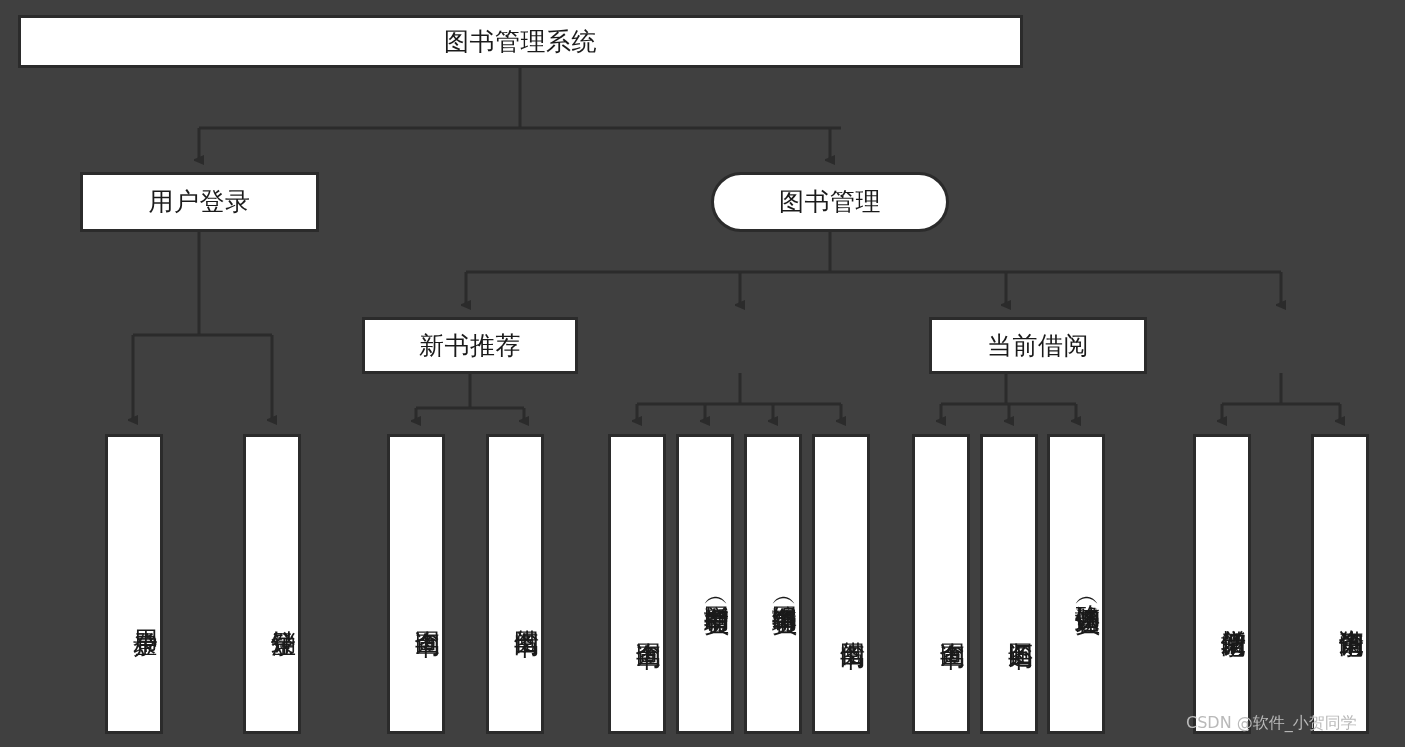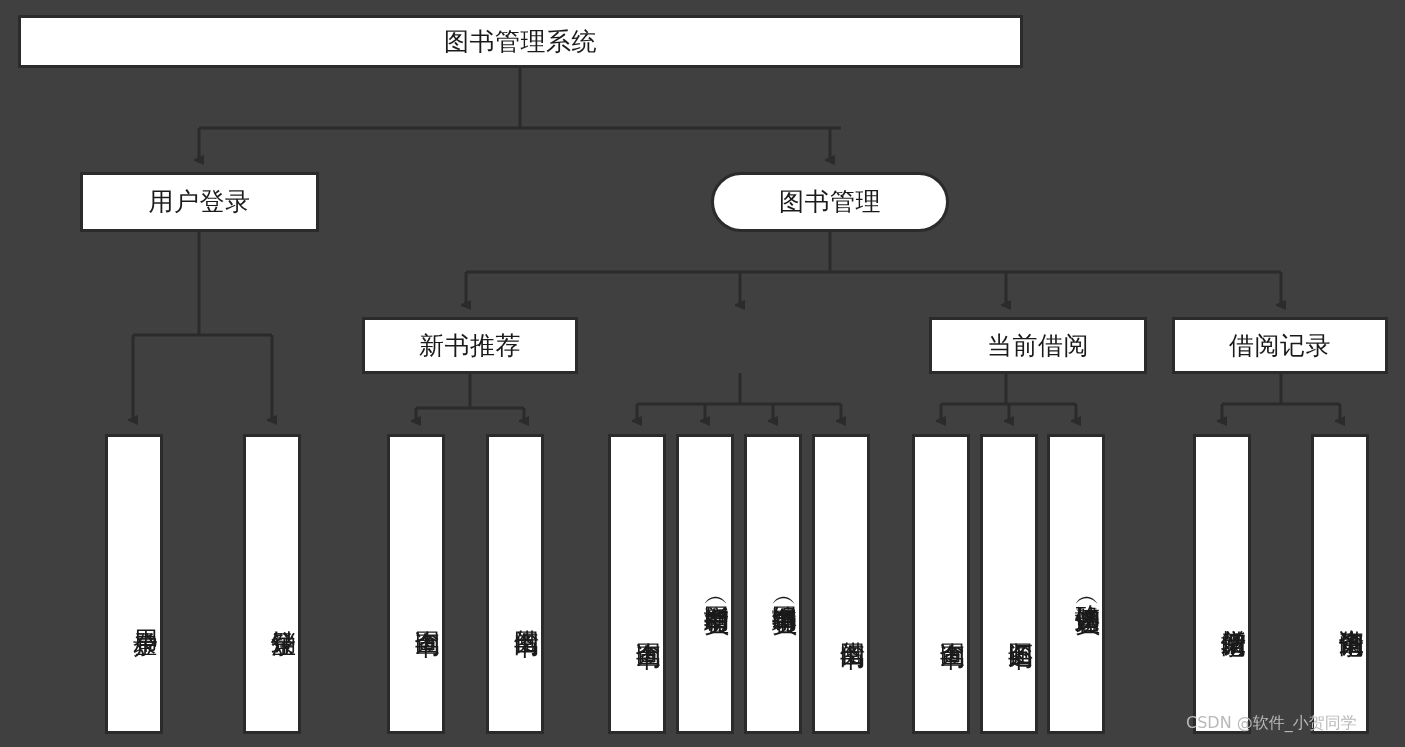--- a/index.html
+++ b/index.html
@@ -125,21 +125,20 @@
 
   <div class="node node-h" style="left:80px; top:172px; width:239px; height:60px;">用户登录</div>
 
   <div class="node node-h" style="left:711px; top:172px; width:238px; height:60px;border-radius:30px;">图书管理</div>
 
   <div class="node node-h" style="left:362px; top:317px; width:216px; height:57px;">新书推荐</div>
 
 
   <div class="node node-h" style="left:900px; top:317px; width:218px; height:57px;margin-left:29px;">当前借阅</div>
 
-  <div class="node node-h" style="left:1172px; top:317px; width:216px; height:57px;">借阅记录</div>
 
   <div class="node node-v pad-top-mid" style="left:105px; top:434px; width:58px; height:300px;">用户登录</div>
 
   <div class="node node-v pad-top-mid" style="left:243px; top:434px; width:58px; height:300px;">注销登录</div>
 
   <div class="node node-v pad-top-mid" style="left:387px; top:434px; width:58px; height:300px;">查询图书</div>
 
   <div class="node node-v pad-top-mid" style="left:486px; top:434px; width:58px; height:300px;">借阅图书</div>
 
   <div class="node node-v pad-top-big" style="left:608px; top:434px; width:58px; height:300px;">查询图书</div>

